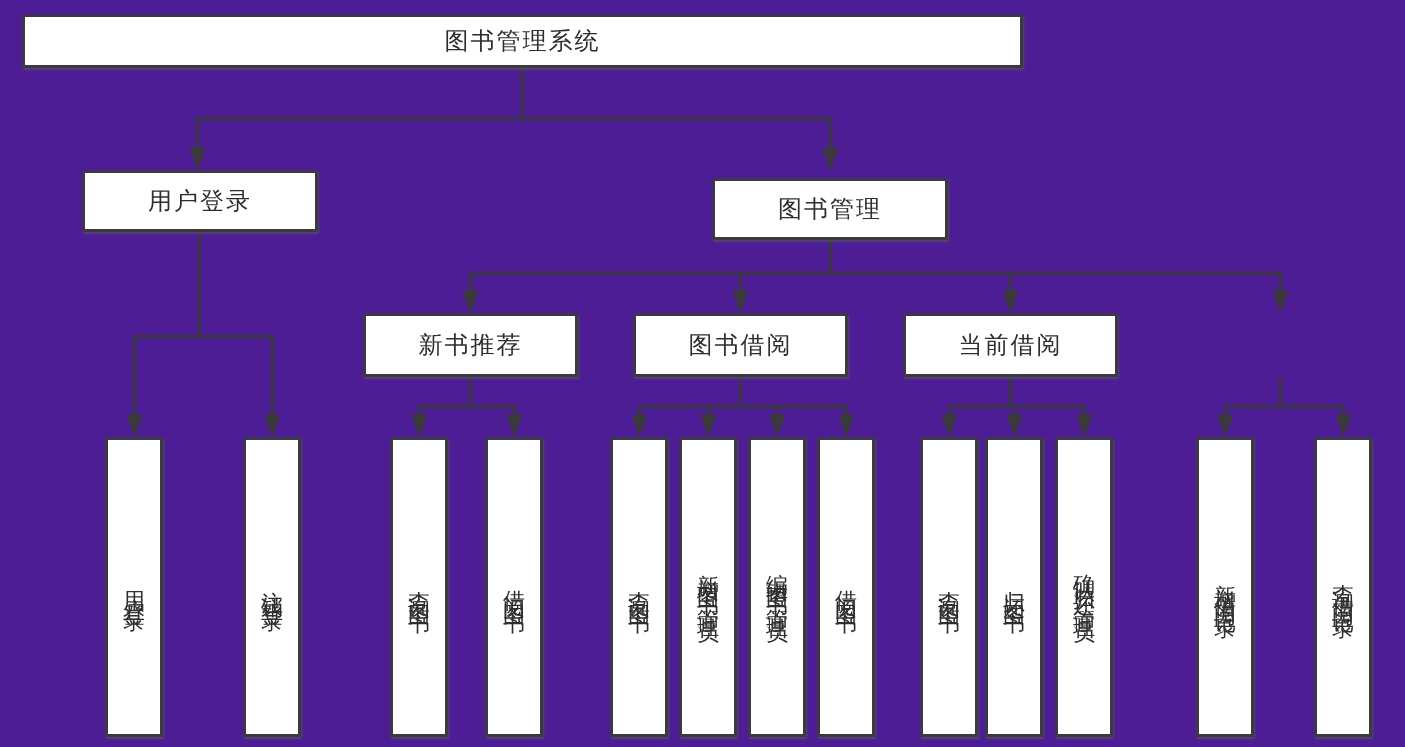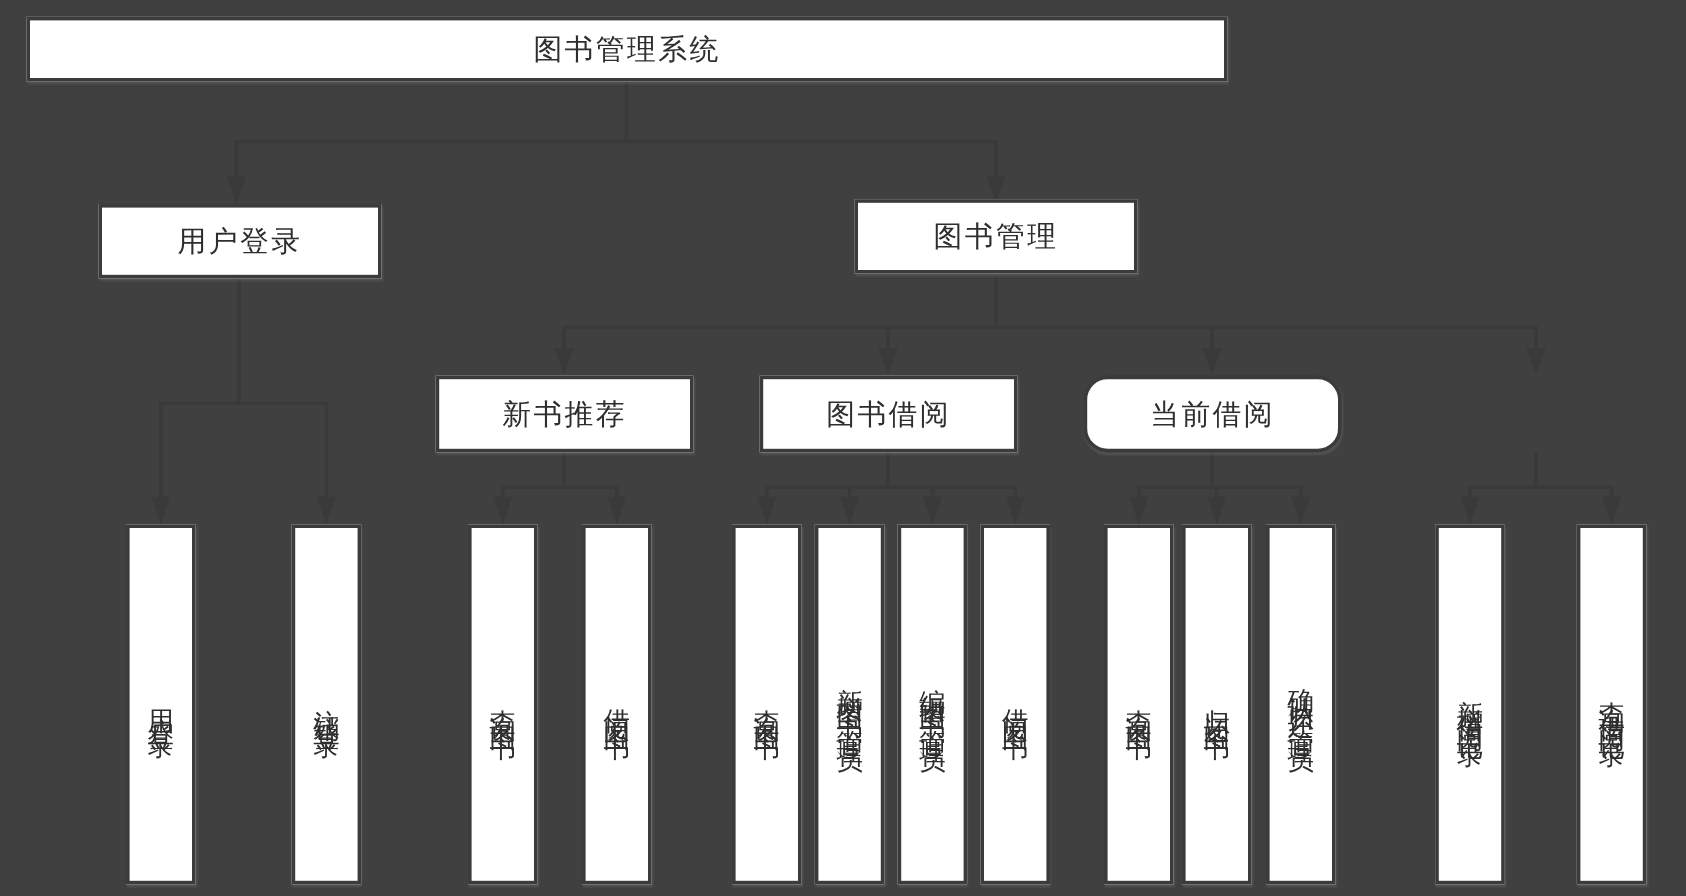--- a/index.html
+++ b/index.html
@@ -5,21 +5,21 @@
   html, body {
     margin: 0;
     padding: 0;
     background: #ffffff;
     font-family: "Liberation Sans", sans-serif;
   }
   #stage {
     position: relative;
     width: 1405px;
     height: 747px;
-    background: #404040;
+    background: #4c1d95;
     overflow: hidden;
   }
   #connectors {
     position: absolute;
     left: 0;
     top: 0;
     width: 1405px;
     height: 747px;
   }
   .box {
@@ -50,24 +50,24 @@
     letter-spacing: 7px;
     line-height: 1;
     box-shadow: 1px 2px 2px rgba(120,120,120,0.35);
     top: 437px;
     width: 58px;
     height: 300px;
   }
   
   .pos-root   { left: 22px;   top: 14px;  width: 1001px; height: 54px; }
   .pos-l2-1   { left: 82px;   top: 170px; width: 236px;  height: 62px; }
-  .pos-l2-2   { left: 712px;  top: 166px; width: 236px;  height: 62px; }
+  .pos-l2-2   { left: 712px;  top: 178px; width: 236px;  height: 62px; }
   .pos-l3-1   { left: 363px;  top: 313px; width: 215px;  height: 64px; }
   .pos-l3-2   { left: 633px;  top: 313px; width: 215px;  height: 64px; }
-  .pos-l3-3   { left: 903px;  top: 313px; width: 215px;  height: 64px; border-radius: 20px; }
+  .pos-l3-3   { left: 903px;  top: 313px; width: 215px;  height: 64px; }
   .pos-l3-4   { left: 1172px; top: 313px; width: 215px;  height: 64px; }
   .pos-leaf-1  { left: 105px;  }
   .pos-leaf-2  { left: 243px;  }
   .pos-leaf-3  { left: 390px;  }
   .pos-leaf-4  { left: 485px;  }
   .pos-leaf-5  { left: 610px;  }
   .pos-leaf-6  { left: 679px;  }
   .pos-leaf-7  { left: 748px;  }
   .pos-leaf-8  { left: 817px;  }
   .pos-leaf-9  { left: 920px;  }

